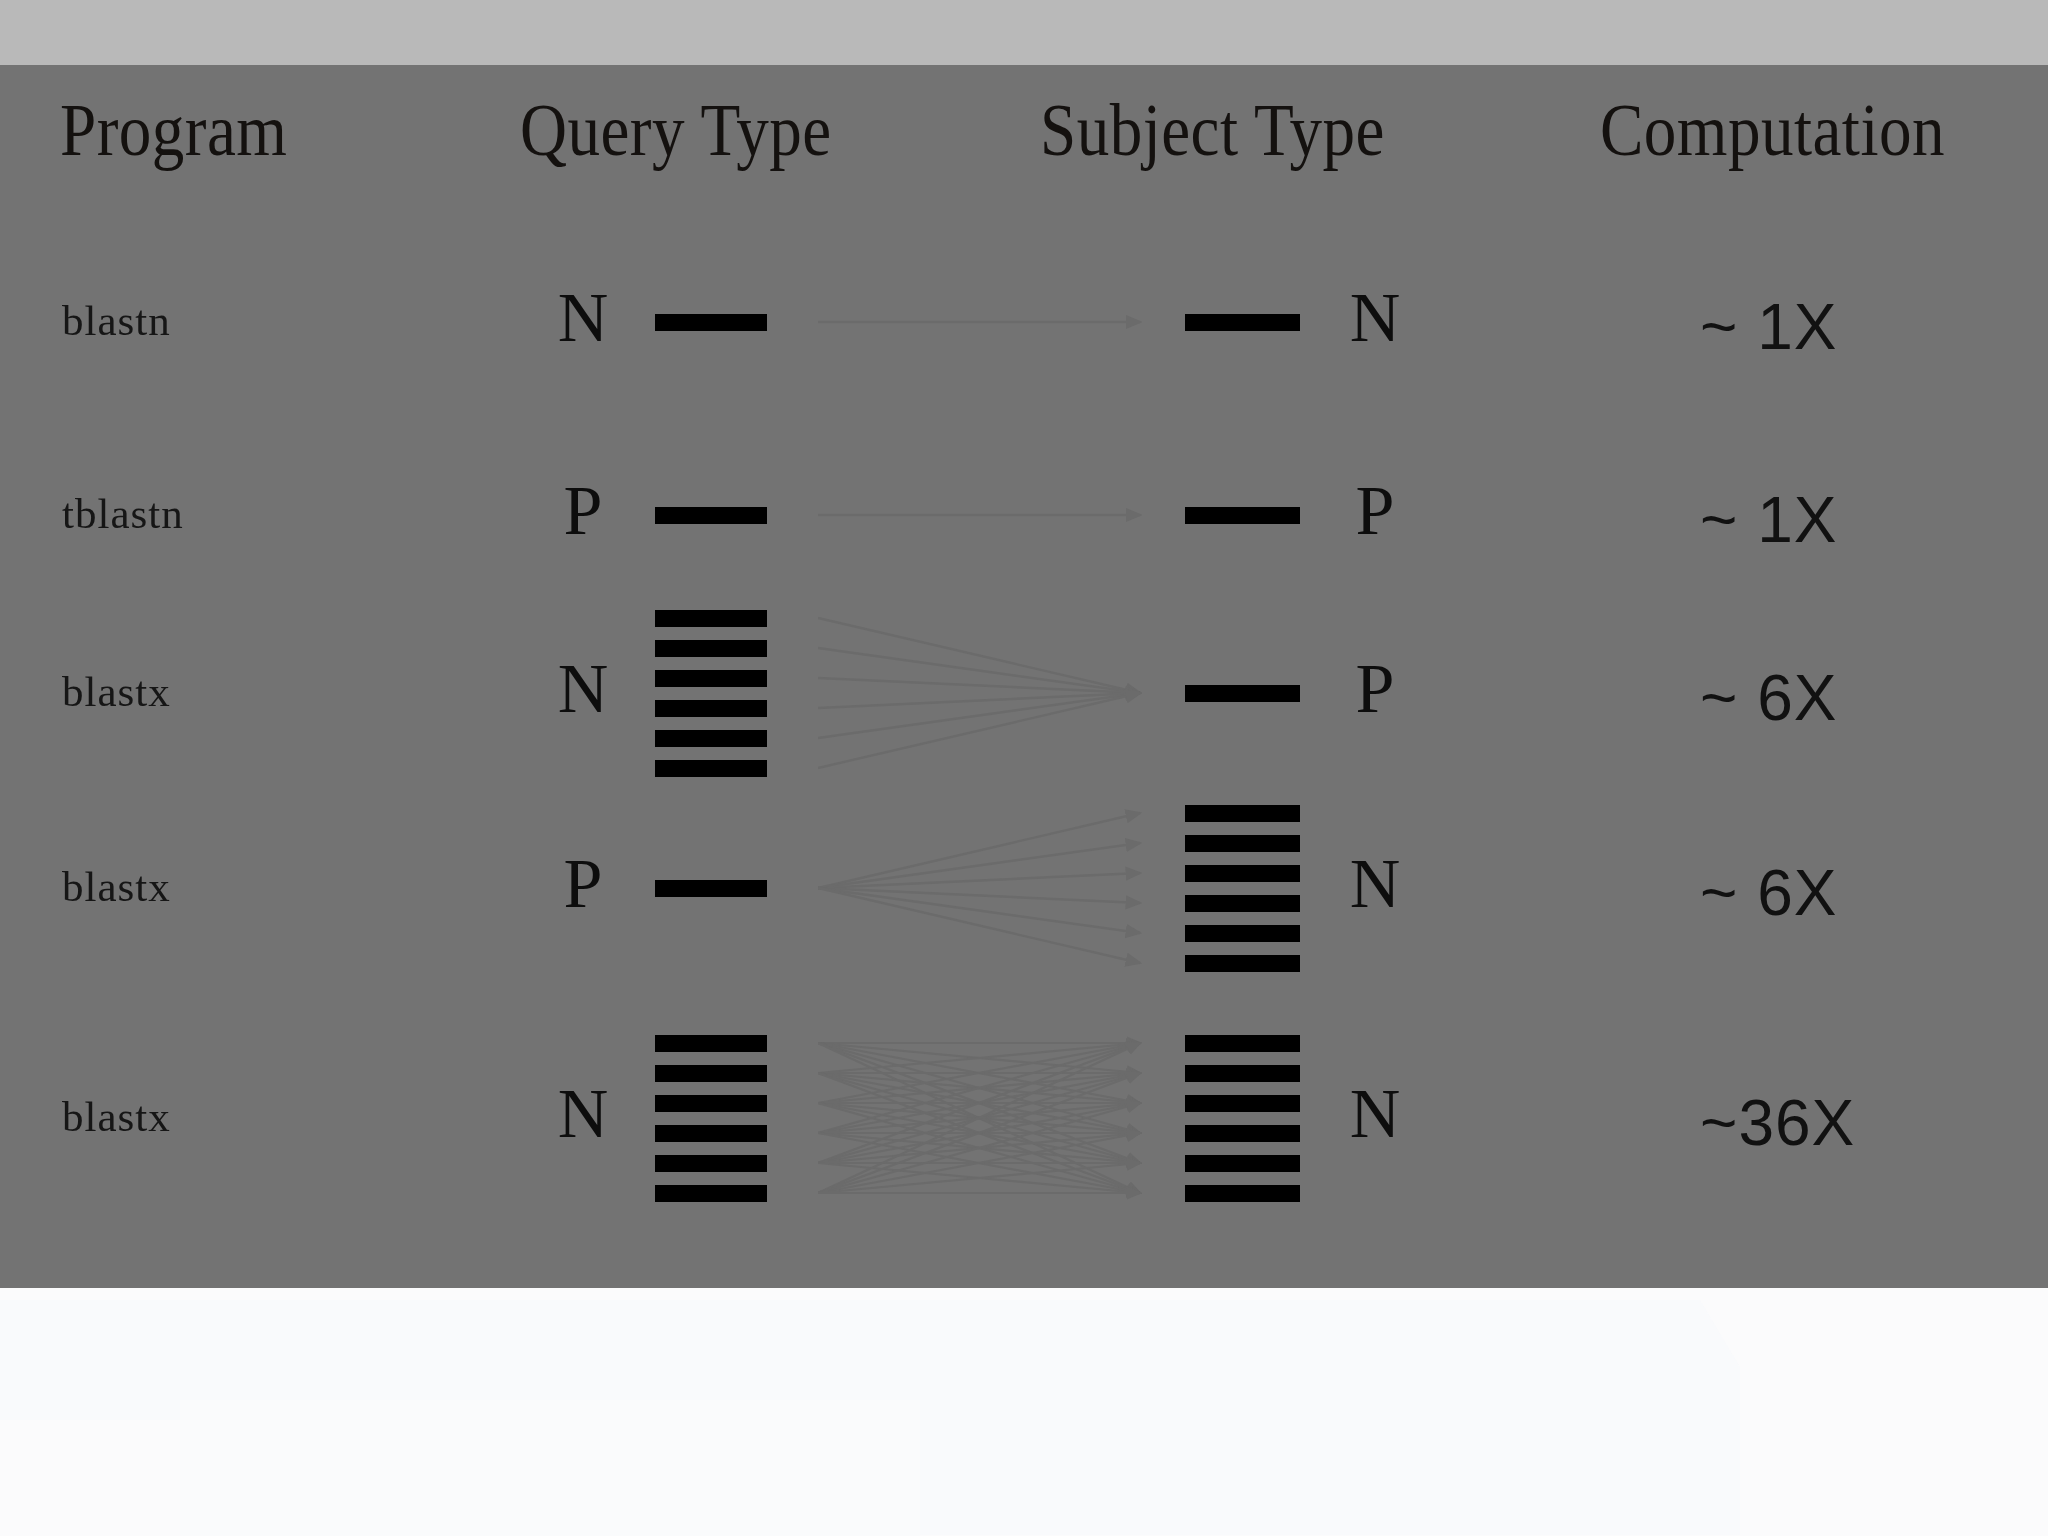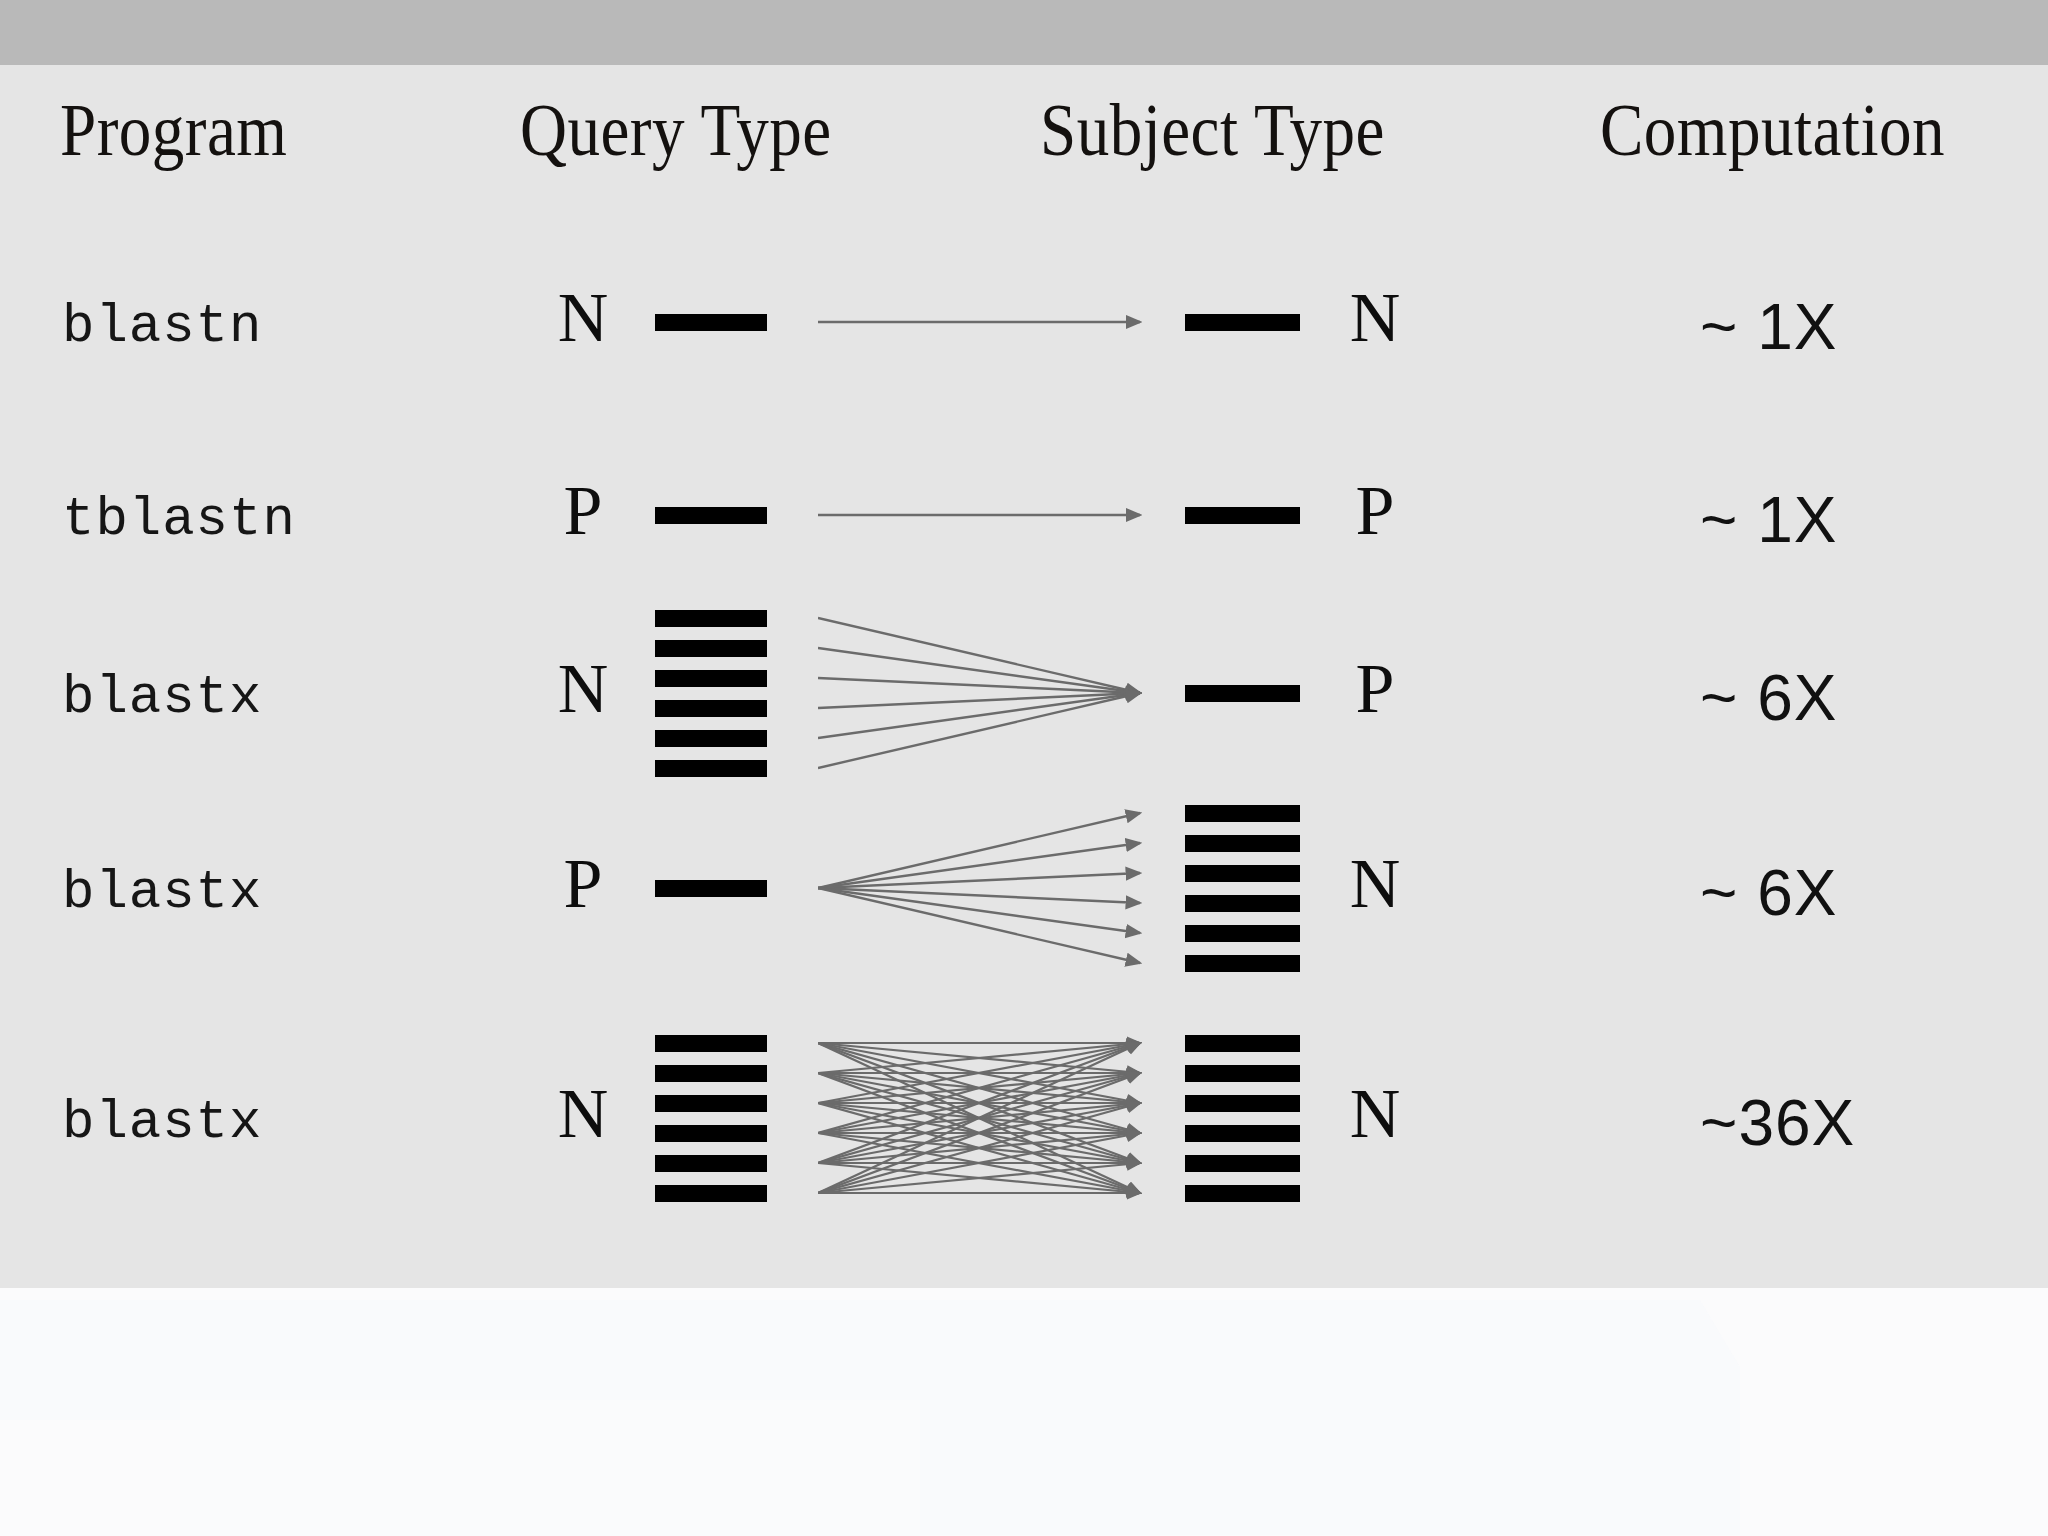--- a/index.html
+++ b/index.html
@@ -5,21 +5,21 @@
   html,body{margin:0;padding:0;}
   body{
     width:2048px;height:1536px;
     background:#ffffff;
     font-family:"Liberation Serif",serif;
     overflow:hidden;
     position:relative;
   }
   #slide{
     position:absolute;inset:0;
-    background:#e5e5e5;
+    background:#737373;
     overflow:hidden;
   }
   
   .topband{
     position:absolute;left:0;top:0;width:2048px;height:65px;
     background:#b9b9b9;
   }
   .topband-diag{
     position:absolute;left:0;top:0;width:180px;height:65px;
     overflow:hidden;
@@ -57,22 +57,22 @@
     font-weight:400;
     font-size:74px;
     letter-spacing:.5px;
     color:#14110f;
     white-space:nowrap;
     transform:scaleX(.88);
     transform-origin:left center;
   }
   .prog{
     position:absolute;
-    font-family:Liberation Mono, monospace;
-    font-size:54px;
+    font-family:Liberation Serif, serif;
+    font-size:43px;
     color:#161616;
     white-space:nowrap;
     letter-spacing:1px;
   }
   .letter{
     position:absolute;
     font-family:"Liberation Serif",serif;
     font-size:70px;
     color:#0d0d0d;
     white-space:nowrap;

